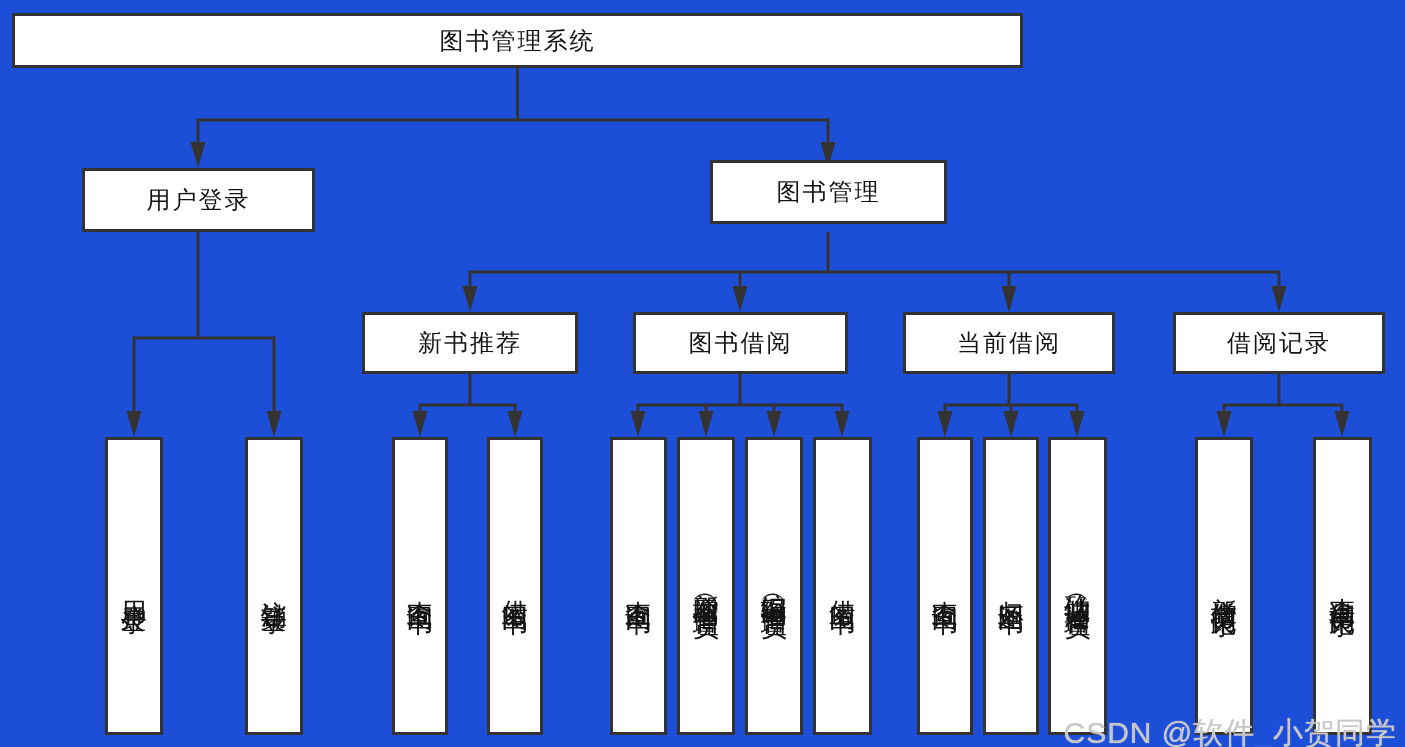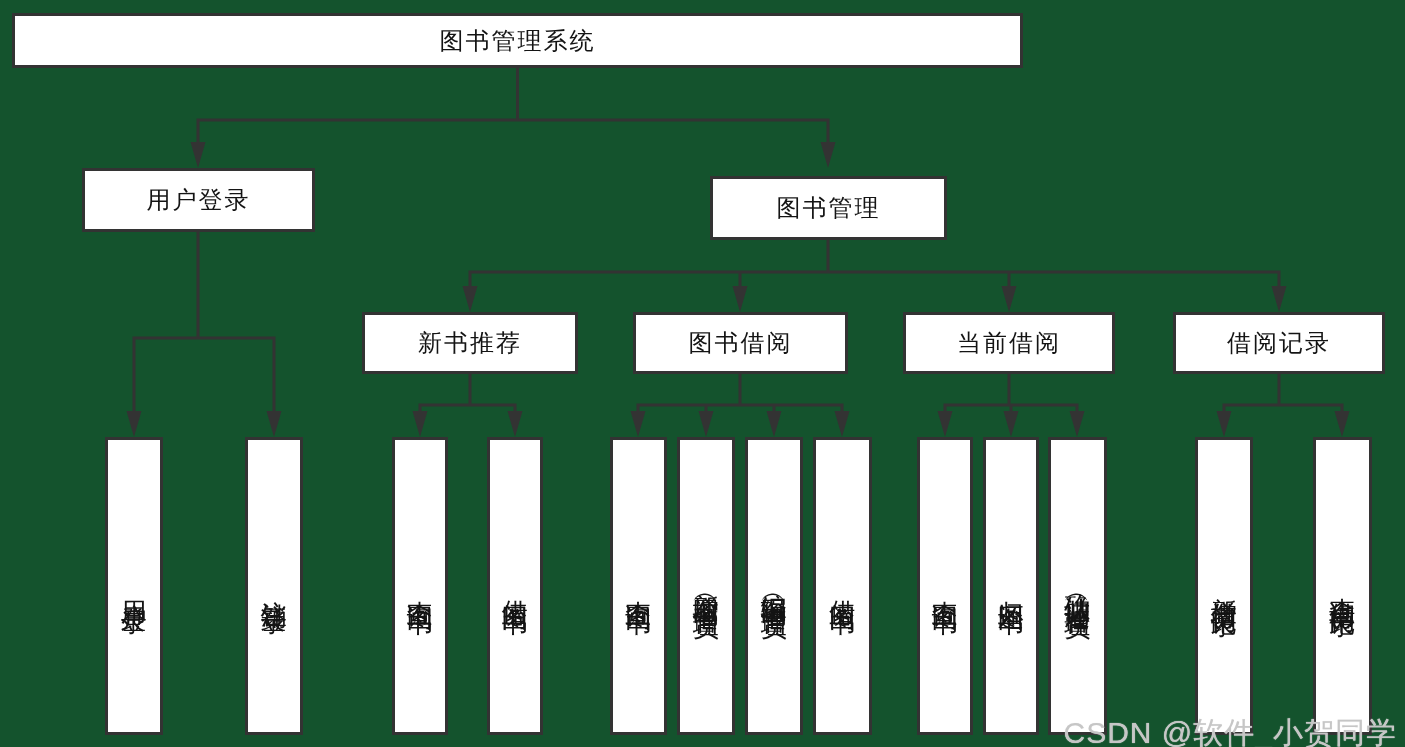--- a/index.html
+++ b/index.html
@@ -1,20 +1,20 @@
 <!DOCTYPE html>
 <html><head>
 <meta charset="utf-8">
 <style>
   html, body { margin: 0; padding: 0; background: #ffffff; }
   .canvas {
     position: relative;
     width: 1405px;
     height: 747px;
-    background: #14532d;
+    background: #1d4ed8;
     font-family: "Liberation Sans", sans-serif;
     overflow: hidden;
   }
   .links {
     position: absolute;
     left: 0; top: 0;
     width: 1405px; height: 747px;
   }
   .hbox {
     position: absolute;
@@ -107,21 +107,21 @@
     </g>
   </svg>
 
   <div class="hbox" style="left:12px; top:13px; width:1011px; height:55px;">
     <span>图书管理系统</span>
   </div>
 
   <div class="hbox" style="left:82px; top:168px; width:233px; height:64px;">
     <span>用户登录</span>
   </div>
-  <div class="hbox" style="left:710px; top:176px; width:237px; height:64px;">
+  <div class="hbox" style="left:710px; top:160px; width:237px; height:64px;">
     <span>图书管理</span>
   </div>
 
   <div class="hbox" style="left:362px; top:312px; width:216px; height:62px;text-align:right;">
     <span>新书推荐</span>
   </div>
   <div class="hbox" style="left:633px; top:312px; width:215px; height:62px;">
     <span>图书借阅</span>
   </div>
   <div class="hbox" style="left:1173px; top:312px; width:212px; height:62px;">

